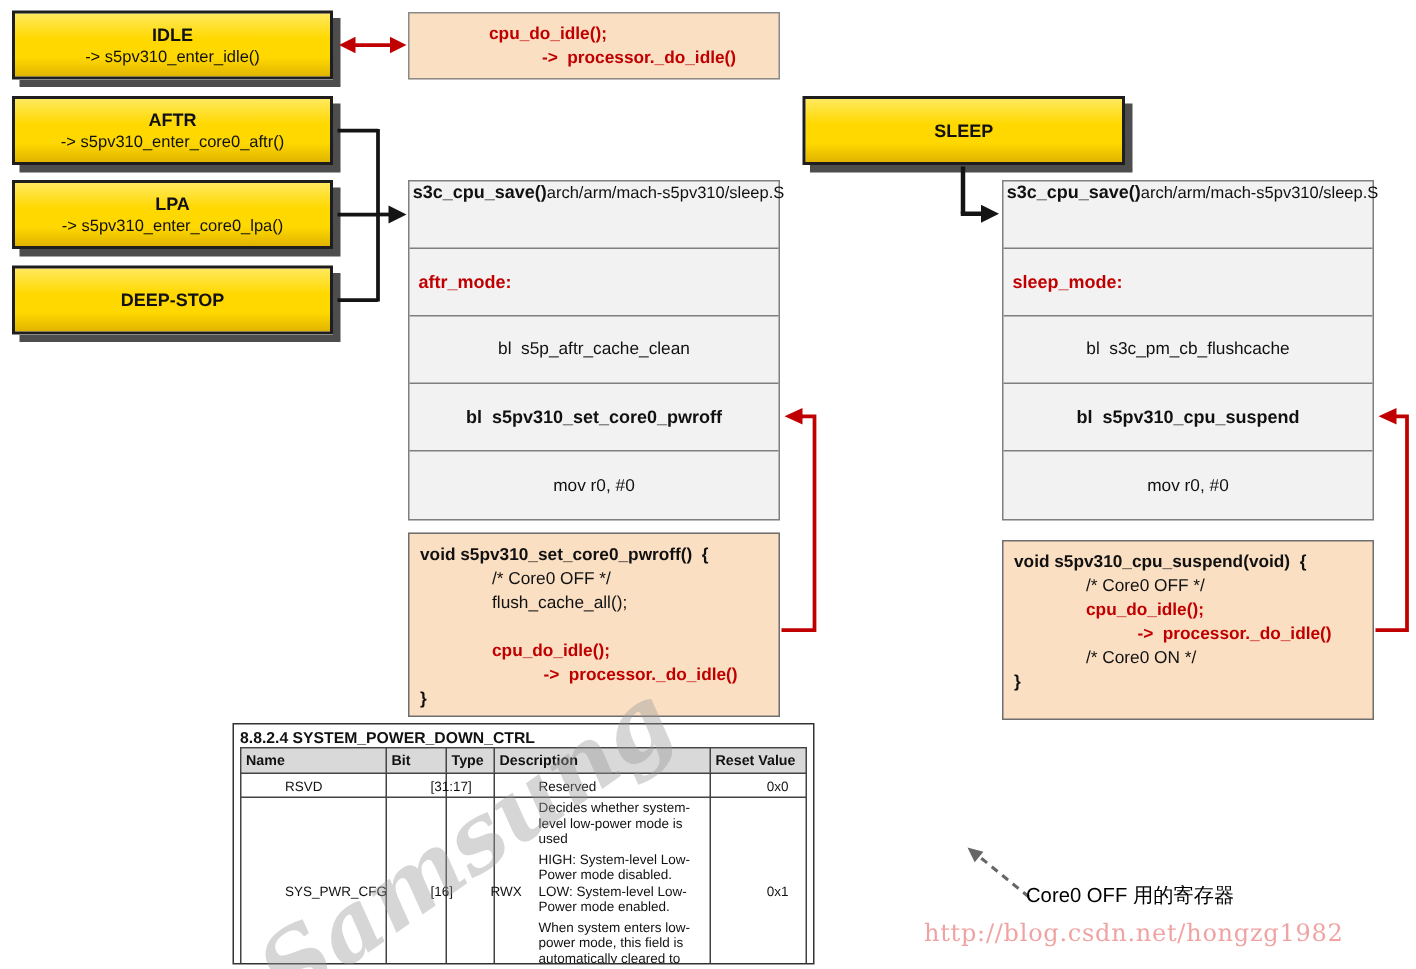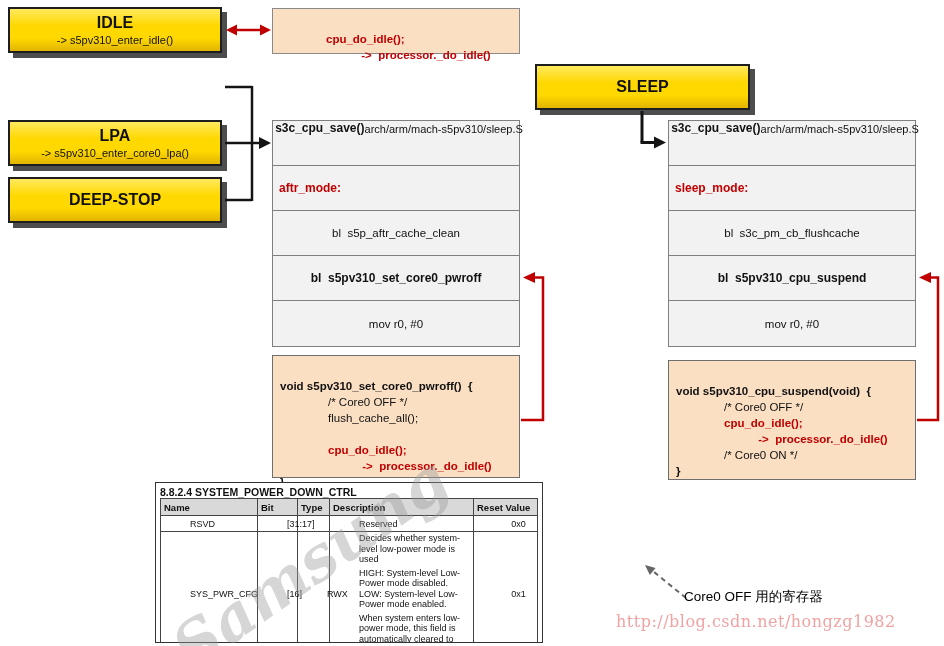--- a/index.html
+++ b/index.html
@@ -8,26 +8,26 @@
     font-family:"Liberation Sans", sans-serif;color:#111;
   }
   
   .mode-box{
     position:absolute;width:214px;height:46px;box-sizing:border-box;
     background:linear-gradient(180deg, var(--mode-yellow-light,#ffe95e) 0%, var(--mode-yellow,#ffd800) 40%, var(--mode-yellow,#ffd800) 70%, var(--mode-yellow-dark,#e0b400) 100%);
     border:2px solid #1e1e1e;box-shadow:5px 5px 0 #4d4d4d;
     display:flex;flex-direction:column;justify-content:center;align-items:center;
     z-index:2;
   }
-  .mode-title{font-weight:bold;font-size:16px;white-space:pre;}
+  .mode-title{font-weight:bold;font-size:12px;white-space:pre;}
   .mode-sub{font-size:11px;margin-top:2px;white-space:pre;}
   
   .code-box{
     position:absolute;box-sizing:border-box;background:var(--code-peach,#fadfc3);
-    border:1px solid #6e6e6e;padding:22px 7px;z-index:2;
+    border:1px solid #6e6e6e;padding:6px 7px;z-index:2;
     font-size:11.5px;line-height:16px;
   }
   .code-line{min-height:16px;white-space:pre;}
   .code-line.b{font-weight:bold;}
   .code-line.red{color:var(--accent-red,#c00000);font-weight:bold;}
   .i1{padding-left:48px;}
   .i2{padding-left:62px;text-align:center;}
   .idle-code .i1{padding-left:46px;}
   .idle-code .i2{padding-left:60px;}
   
@@ -88,20 +88,24 @@
   .dash-fill{fill:#666;stroke:none;}
 </style>
 </head>
 <body>
 
 <div id="canvas">
 
   <div class="mode-box" style="left:8px;top:7px;">
     <div class="mode-title">IDLE</div>
     <div class="mode-sub">-&gt; s5pv310_enter_idle()</div>
+  </div>
+  <div class="mode-box" style="left:8px;top:64px;">
+    <div class="mode-title">AFTR</div>
+    <div class="mode-sub">-&gt; s5pv310_enter_core0_aftr()</div>
   </div>
   <div class="mode-box" style="left:8px;top:120px;">
     <div class="mode-title">LPA</div>
     <div class="mode-sub">-&gt; s5pv310_enter_core0_lpa()</div>
   </div>
   <div class="mode-box" style="left:8px;top:177px;">
     <div class="mode-title">DEEP-STOP</div>
   </div>
   <div class="mode-box" style="left:535px;top:64px;width:215px;">
     <div class="mode-title">SLEEP</div>

